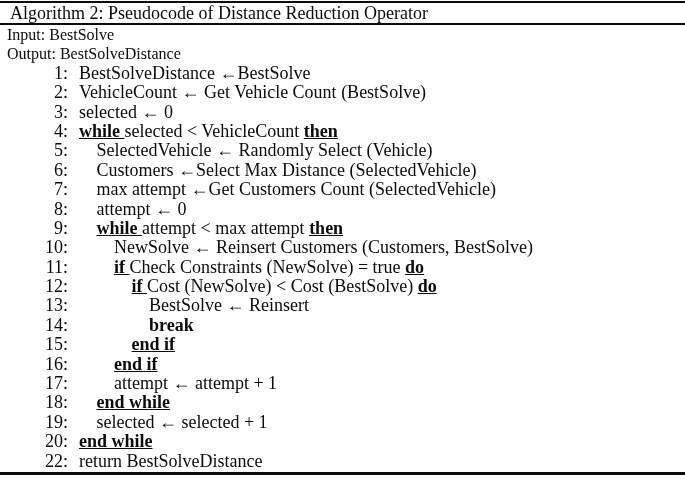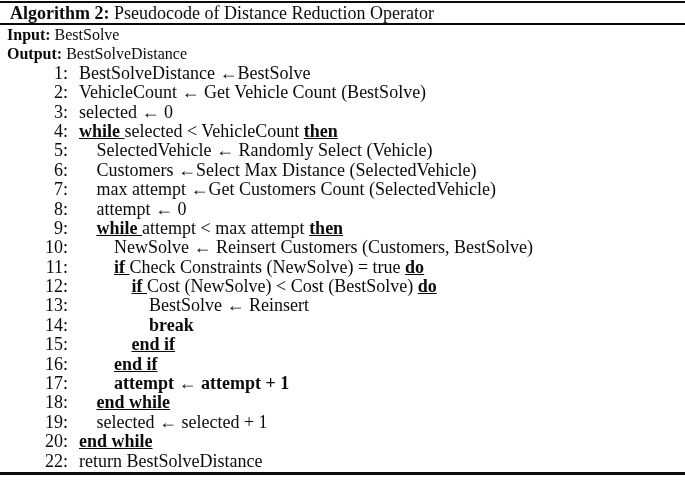--- a/index.html
+++ b/index.html
@@ -24,21 +24,21 @@
   .rule-top { height: 2px; }
   .rule-mid { height: 2px; }
   .rule-bottom { height: 3px; margin-top: 1px; }
   .title-row {
     height: 20px;
     line-height: 20px;
     padding-left: 10px;
     font-size: 18px;
     white-space: nowrap;
   }
-  .bold { font-weight: bold; }
+  .bold { font-weight: normal; }
   .io-line {
     height: 19.4px;
     line-height: 19.4px;
     padding-left: 7px;
     font-size: 16px;
     white-space: nowrap;
   }
   .code-lines { width: 685px; }
   .code-line {
     display: flex;
@@ -85,20 +85,20 @@
       <div class="code-line"><span class="line-num">7:</span><span class="line-stmt" style="padding-left: 17.5px;"><span>max attempt ←Get Customers Count (SelectedVehicle)</span></span></div>
       <div class="code-line"><span class="line-num">8:</span><span class="line-stmt" style="padding-left: 17.5px;"><span>attempt ← 0</span></span></div>
       <div class="code-line"><span class="line-num">9:</span><span class="line-stmt" style="padding-left: 17.5px;"><span class="kw">while </span><span>attempt &lt; max attempt </span><span class="kw">then</span></span></div>
       <div class="code-line"><span class="line-num">10:</span><span class="line-stmt" style="padding-left: 35px;"><span>NewSolve ← Reinsert Customers (Customers, BestSolve)</span></span></div>
       <div class="code-line"><span class="line-num">11:</span><span class="line-stmt" style="padding-left: 35px;"><span class="kw">if </span><span>Check Constraints (NewSolve) = true </span><span class="kw">do</span></span></div>
       <div class="code-line"><span class="line-num">12:</span><span class="line-stmt" style="padding-left: 52.5px;"><span class="kw">if </span><span>Cost (NewSolve) &lt; Cost (BestSolve) </span><span class="kw">do</span></span></div>
       <div class="code-line"><span class="line-num">13:</span><span class="line-stmt" style="padding-left: 70px;"><span>BestSolve ← Reinsert</span></span></div>
       <div class="code-line"><span class="line-num">14:</span><span class="line-stmt" style="padding-left: 70px; font-weight: bold;"><span>break</span></span></div>
       <div class="code-line"><span class="line-num">15:</span><span class="line-stmt" style="padding-left: 52.5px;"><span class="kw">end if</span></span></div>
       <div class="code-line"><span class="line-num">16:</span><span class="line-stmt" style="padding-left: 35px;"><span class="kw">end if</span></span></div>
-      <div class="code-line"><span class="line-num">17:</span><span class="line-stmt" style="padding-left: 35px; font-weight: bold;"><span>attempt ← attempt + 1</span></span></div>
+      <div class="code-line"><span class="line-num">17:</span><span class="line-stmt" style="padding-left: 35px;"><span>attempt ← attempt + 1</span></span></div>
       <div class="code-line"><span class="line-num">18:</span><span class="line-stmt" style="padding-left: 17.5px;"><span class="kw">end while</span></span></div>
       <div class="code-line"><span class="line-num">19:</span><span class="line-stmt" style="padding-left: 17.5px;"><span>selected ← selected + 1</span></span></div>
       <div class="code-line"><span class="line-num">20:</span><span class="line-stmt" style="padding-left: 0px;"><span class="kw">end while</span></span></div>
       <div class="code-line"><span class="line-num">22:</span><span class="line-stmt" style="padding-left: 0px;"><span>return BestSolveDistance</span></span></div>
     </div>
   <div class="rule rule-bottom"></div>
 </div>
 
 </body></html>

